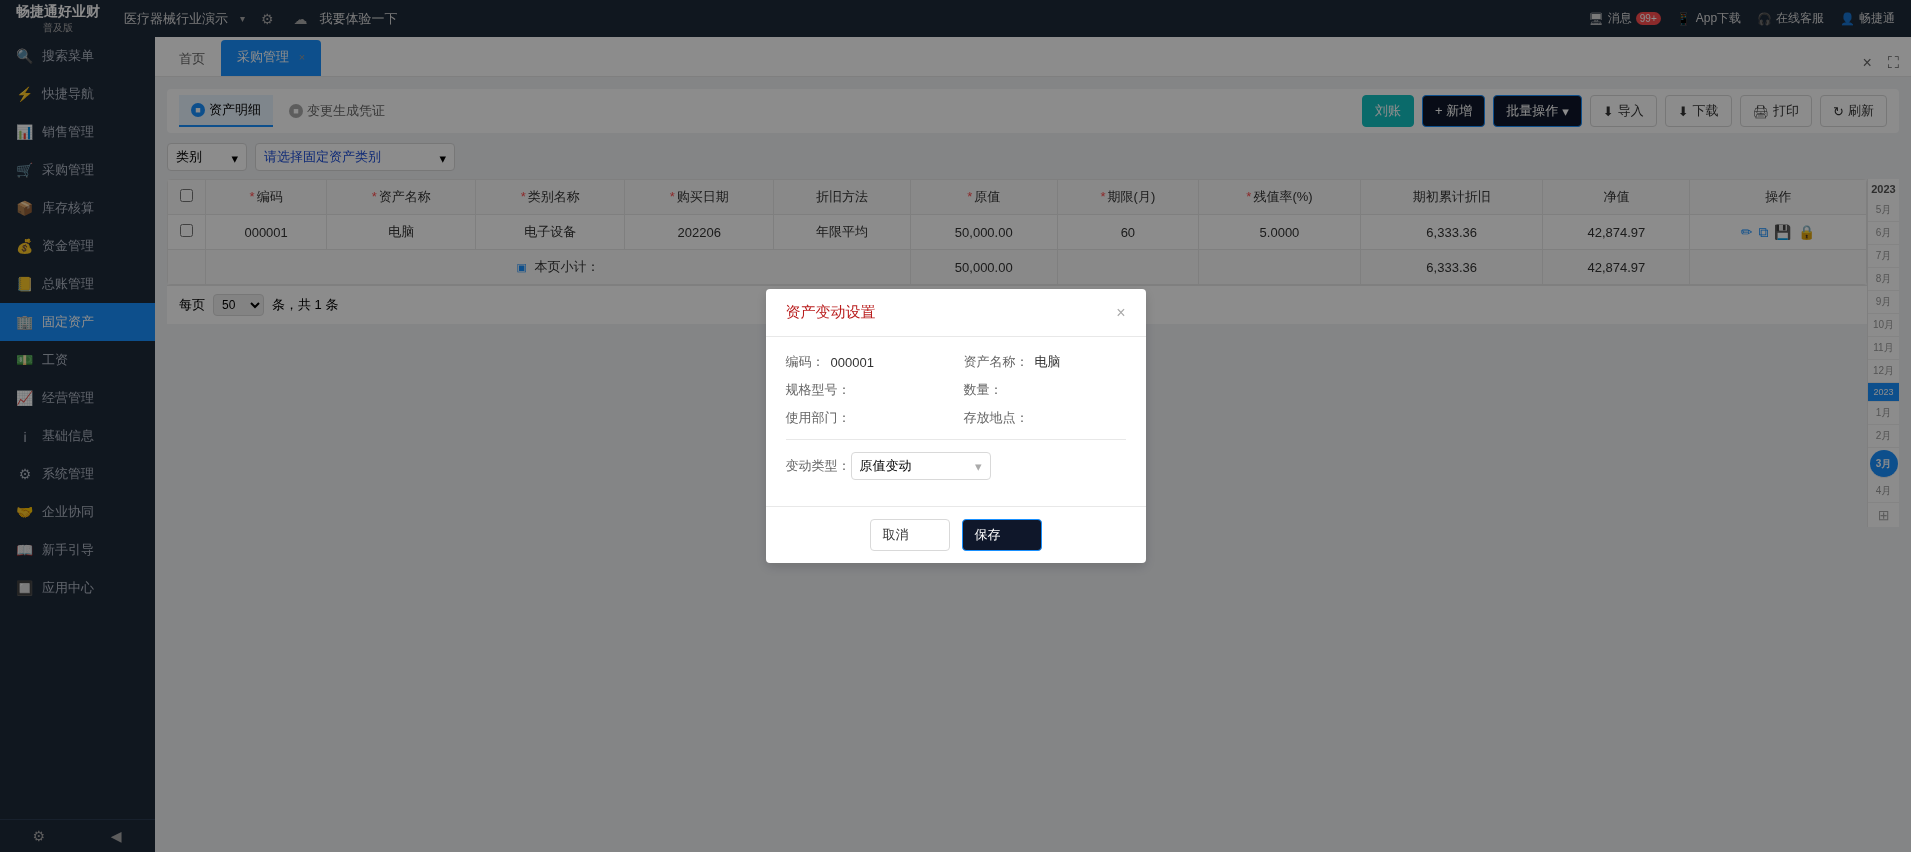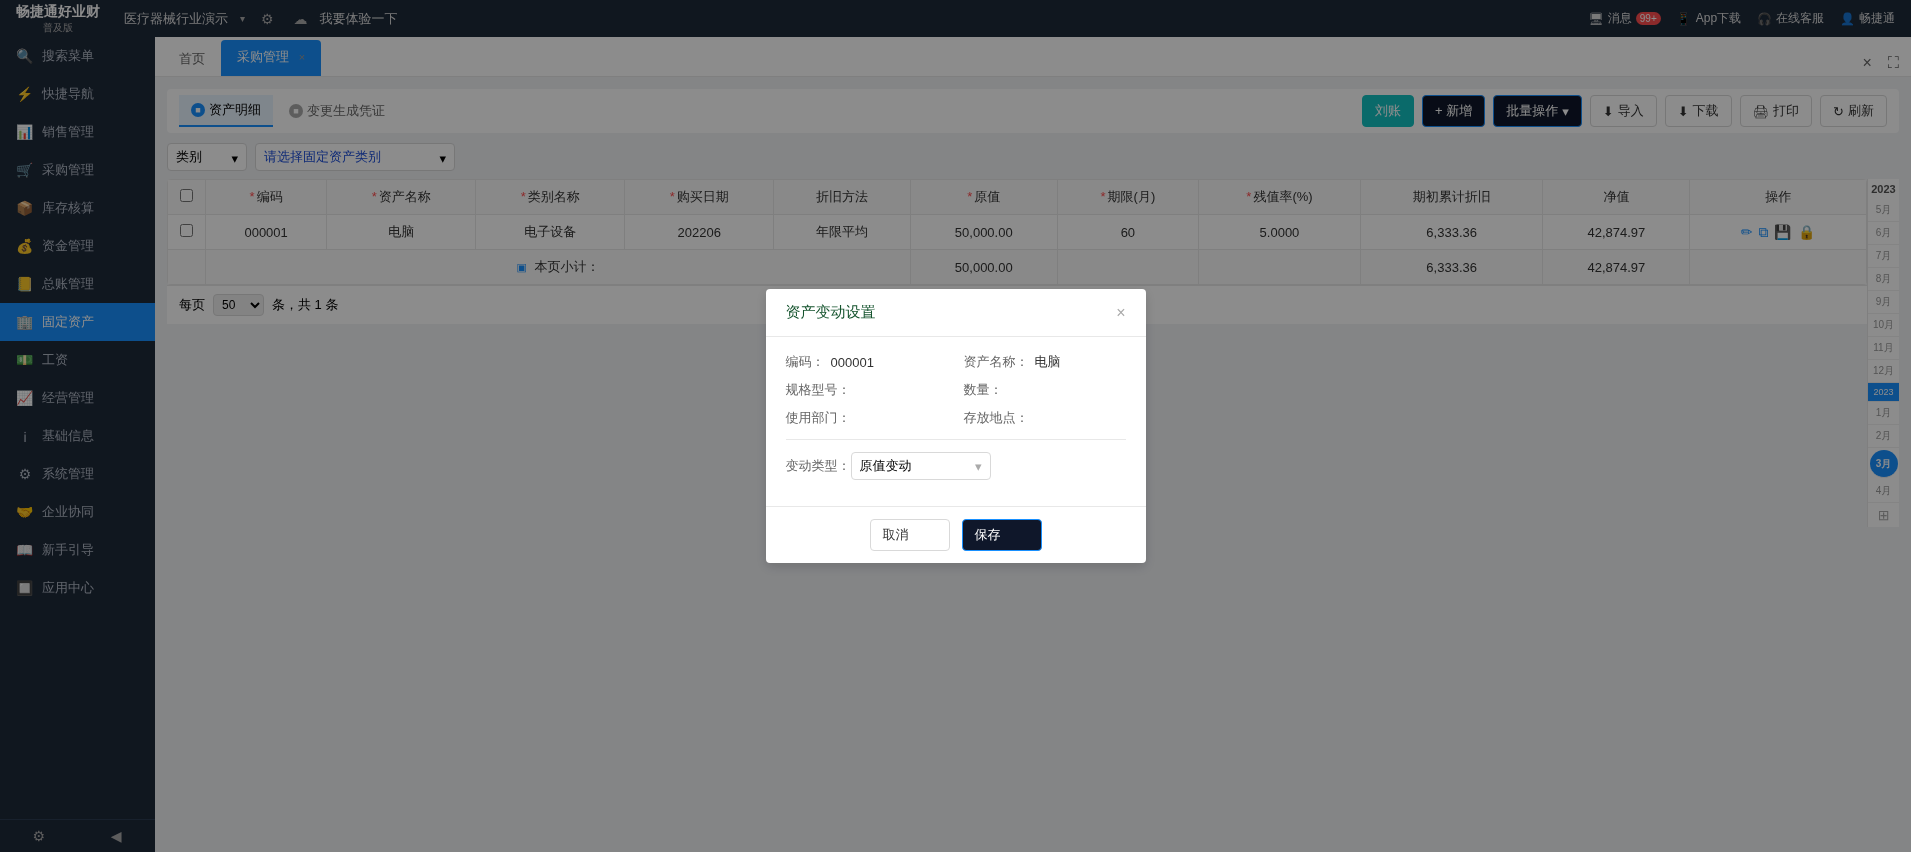--- a/index.html
+++ b/index.html
@@ -65,21 +65,21 @@
     
     .right-calendar { width: 32px; background: #fff; border-left: 1px solid #e8e8e8; display: flex; flex-direction: column; align-items: center; font-size: 11px; color: #666; overflow: hidden; }
     .calendar-month { writing-mode: horizontal-tb; padding: 4px 2px; font-size: 10px; color: #999; text-align: center; border-bottom: 1px solid #f0f0f0; width: 100%; }
     .calendar-month.highlight { background: #1890ff; color: #fff; }
     .calendar-month.current { background: #1890ff; color: #fff; border-radius: 2px; }
 
     
     .overlay { position: fixed; top: 0; left: 0; right: 0; bottom: 0; background: rgba(0,0,0,0.45); z-index: 100; display: flex; align-items: center; justify-content: center; }
     .modal { background: #fff; border-radius: 4px; box-shadow: 0 4px 12px rgba(0,0,0,0.15); width: 380px; padding: 0; overflow: hidden; }
     .modal-header { padding: 14px 20px; border-bottom: 1px solid #e8e8e8; display: flex; align-items: center; justify-content: space-between; }
-    .modal-title { font-size: 15px; font-weight: 500; color: #14532d; }
+    .modal-title { font-size: 15px; font-weight: 500; color: #b91c1c; }
     .modal-close { color: #aaa; font-size: 16px; cursor: pointer; }
     .modal-body { padding: 16px 20px; }
     .modal-footer { padding: 12px 20px; display: flex; align-items: center; justify-content: center; gap: 12px; border-top: 1px solid #e8e8e8; }
     .form-row { display: flex; align-items: center; margin-bottom: 10px; gap: 16px; }
     .form-field { display: flex; align-items: center; gap: 6px; flex: 1; }
     .form-label { color: #666; font-size: 13px; white-space: nowrap; }
     .form-value { color: #333; font-size: 13px; }
     .form-divider { border: none; border-top: 1px solid #e8e8e8; margin: 12px 0; }
     .form-select-row { display: flex; align-items: center; margin-bottom: 10px; }
     .form-input { border: 1px solid #d9d9d9; border-radius: 4px; padding: 5px 8px; font-size: 13px; width: 100%; }

